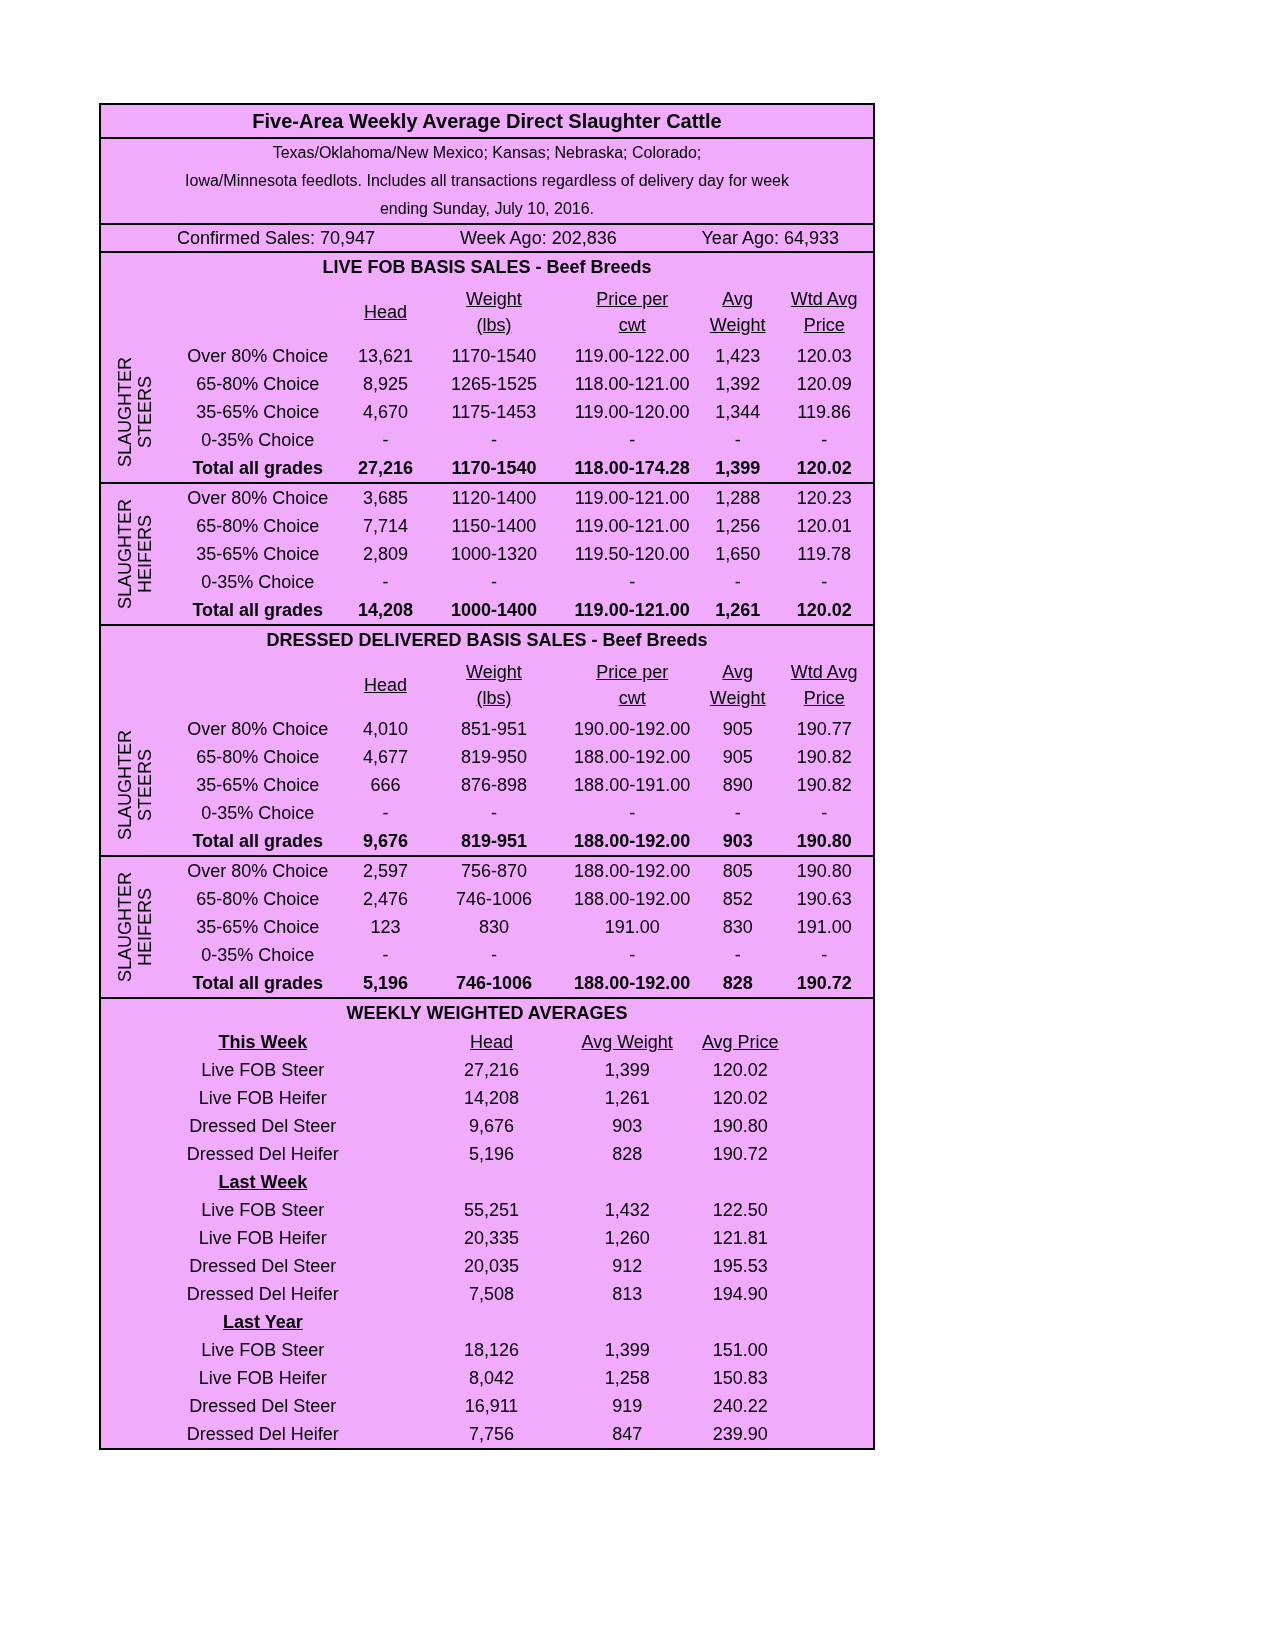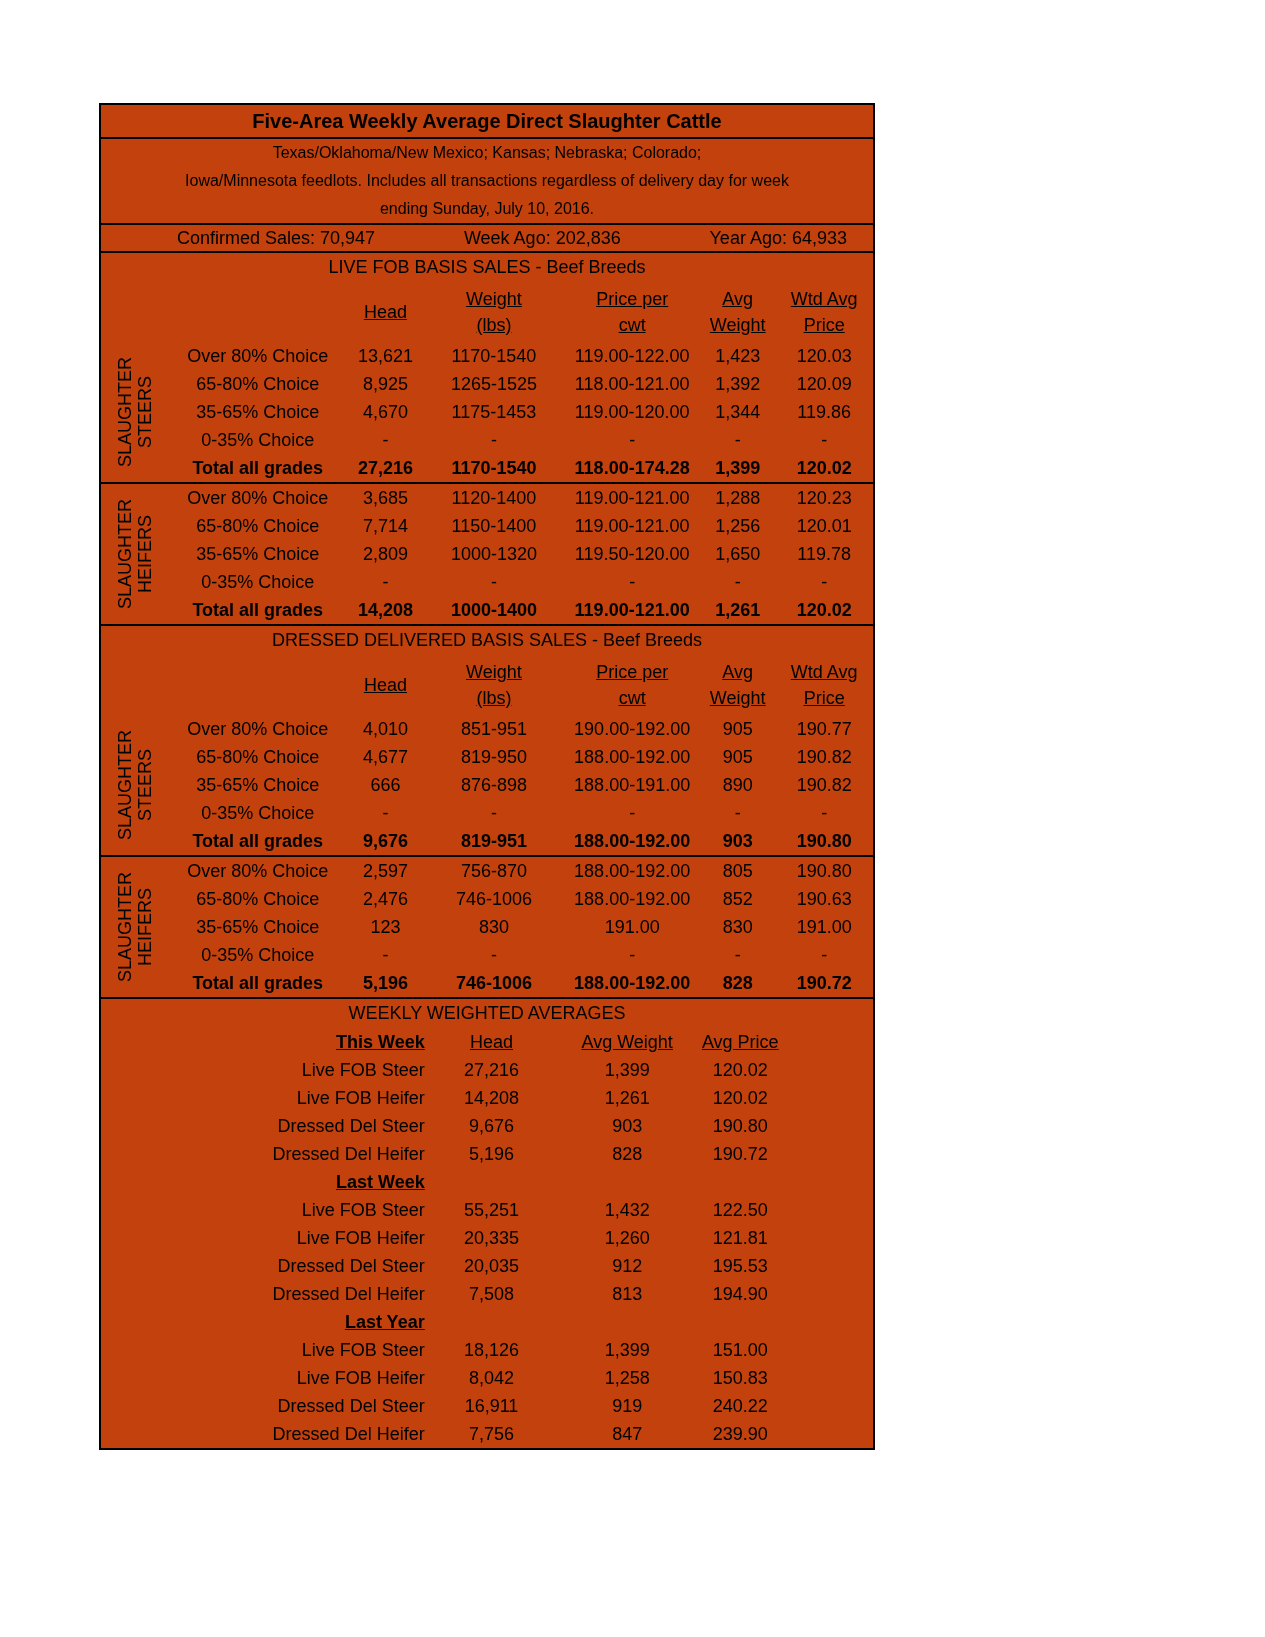--- a/index.html
+++ b/index.html
@@ -1,36 +1,36 @@
 <!DOCTYPE html>
 <html><head>
 <meta charset="utf-8">
 <style>
   html,body{margin:0;padding:0}
   body{
     width:1265px;height:1637px;background:#ffffff;position:relative;
     font-family:"Liberation Sans",sans-serif;color:#000;
   }
-  .report{position:absolute;left:99px;top:103px;width:772px;border:2px solid #000;background:#c2410c}
+  .report{position:absolute;left:99px;top:103px;width:772px;border:2px solid #000;background:#f0abfc}
   .title-row{height:32px;line-height:32px;text-align:center;font-weight:700;font-size:20px;border-bottom:2px solid #000}
   .desc{border-bottom:2px solid #000}
   .desc .line{height:28px;line-height:28px;text-align:center;font-size:16px;white-space:nowrap;overflow:hidden}
-  .summary{height:26px;line-height:26px;border-bottom:2px solid #000;font-size:18px;display:flex;justify-content:space-between;padding:0 26px 0 76px}
+  .summary{height:26px;line-height:26px;border-bottom:2px solid #000;font-size:18px;display:flex;justify-content:space-between;padding:0 34px 0 76px}
   table{border-collapse:collapse;width:100%;table-layout:fixed;font-size:18px}
   td{padding:0;margin:0;text-align:center;vertical-align:middle;height:28px;overflow:hidden}
-  tr.titlebar td{font-weight:400;height:29px}
+  tr.titlebar td{font-weight:700;height:29px}
   tr.hdr td{height:60px}
   .hline{line-height:26px}
   .u{text-decoration:underline}
   .b{font-weight:700}
   tr.sect td{border-top:2px solid #000}
   tr.total td{font-weight:700}
   .rot-cell{position:relative}
   .rot{position:absolute;left:50%;top:50%;transform:translate(-50%,-50%) rotate(-90deg);line-height:20px;text-align:center;white-space:nowrap;font-size:18px}
-  .wlabel{text-align:right;padding-right:4px}
+  .wlabel{padding-right:4px}
 </style>
 </head>
 <body>
 
 <div class="report">
 
   <div class="title-row">Five-Area Weekly Average Direct Slaughter Cattle</div>
 
   <div class="desc">
     <div class="line">Texas/Oklahoma/New Mexico; Kansas; Nebraska; Colorado;</div>

